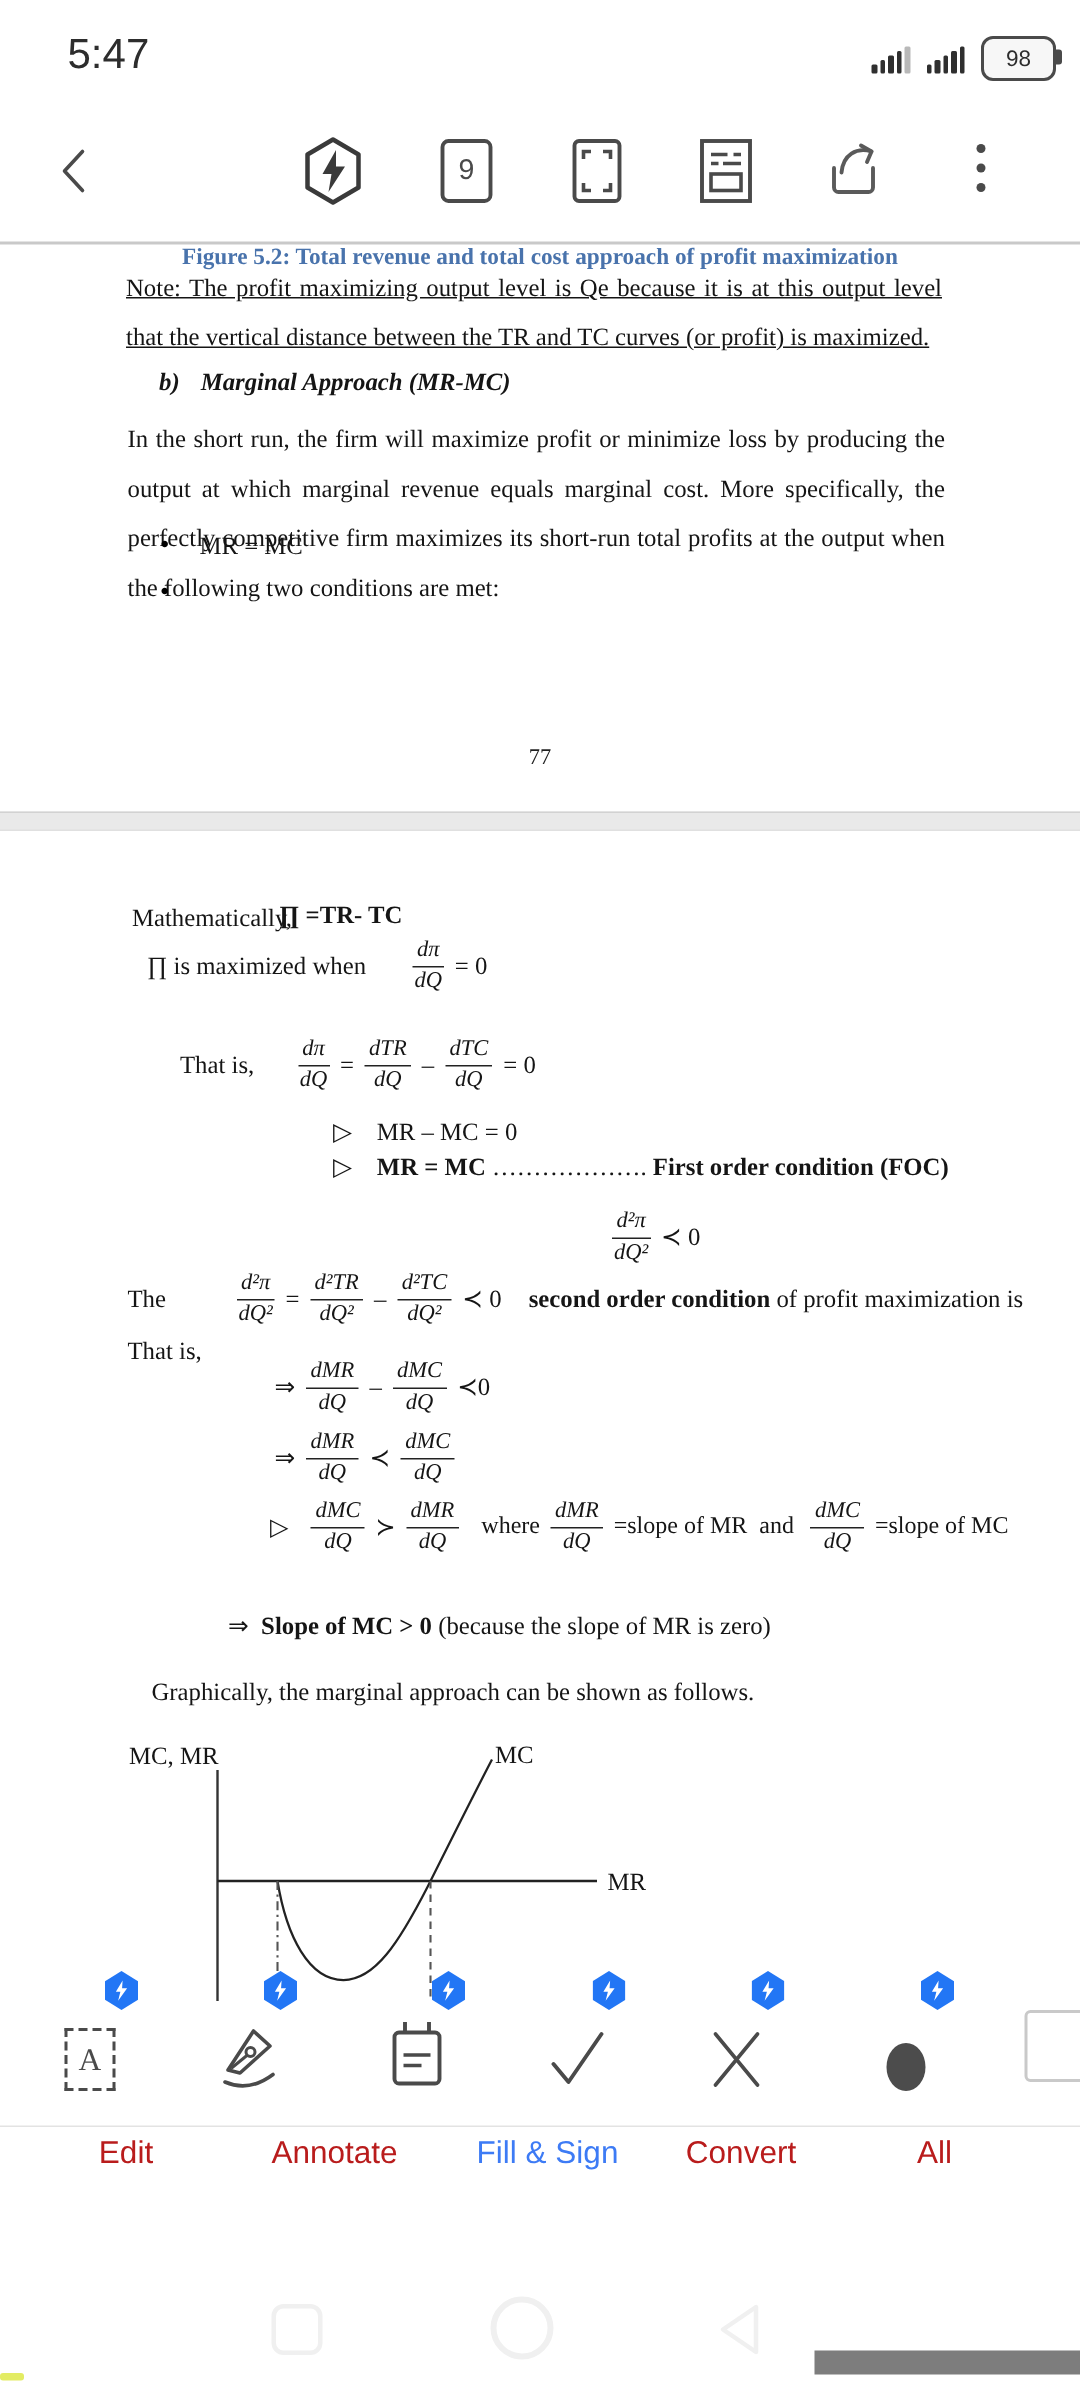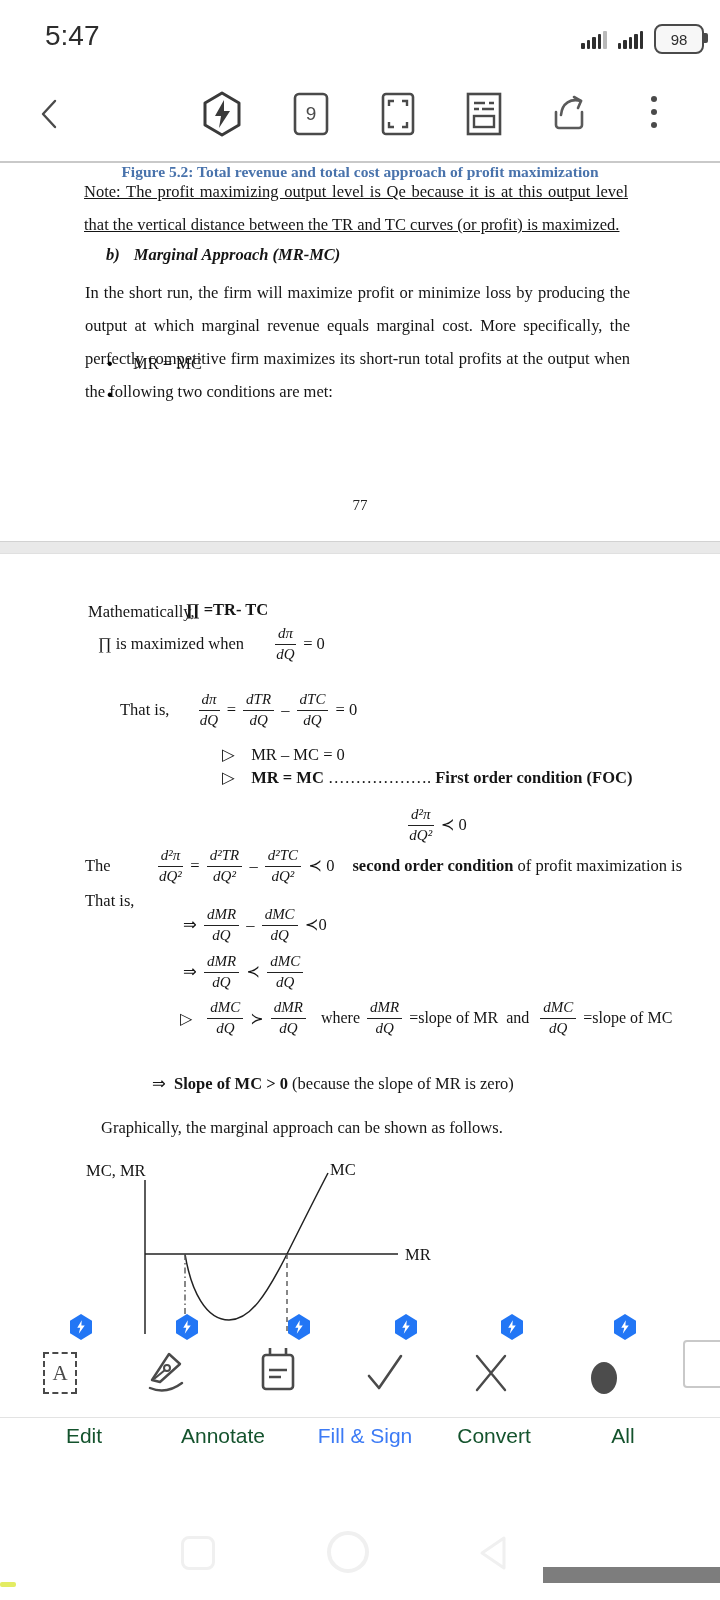--- a/index.html
+++ b/index.html
@@ -58,21 +58,21 @@
          display:flex;align-items:center;justify-content:center;}
   .tool-icn{position:absolute;left:50%;transform:translateX(-50%);bottom:2px;}
   .atool{width:30px;height:38px;border:2px dashed #4a4a4a;display:flex;align-items:center;
          justify-content:center;font-family:"Liberation Serif",serif;font-size:21px;color:#4a4a4a;}
   .dot-tool{width:26px;height:32px;border-radius:50%;background:#4c4c4c;}
   .partial-tool{position:absolute;left:683px;top:1340px;width:60px;height:44px;
          border:2.5px solid #c9c9c9;border-radius:4px;background:#fff;}
 
   
   .tab-div{position:absolute;left:0;top:1417px;width:720px;height:1px;background:#e3e3e3;}
-  .tab{position:absolute;top:1424px;transform:translateX(-50%);font-size:21px;color:#14532d;
+  .tab{position:absolute;top:1424px;transform:translateX(-50%);font-size:21px;color:#b91c1c;
        white-space:nowrap;}
   .tab.active{color:#3d7bf5;}
 
   
   .nav-sq{position:absolute;left:181px;top:1536px;width:28px;height:28px;border:3px solid #f0f0f0;border-radius:8px;}
   .nav-ci{position:absolute;left:327px;top:1531px;width:34px;height:34px;border:4px solid #f0f0f0;border-radius:50%;}
   .nav-tr{position:absolute;left:476px;top:1534px;}
   .scroll-bar{position:absolute;left:543px;top:1567px;width:177px;height:16px;background:#7d7d7d;}
   .smudge{position:absolute;left:0;top:1582px;width:16px;height:5px;background:#e3ec63;border-radius:2px;}
 </style>

